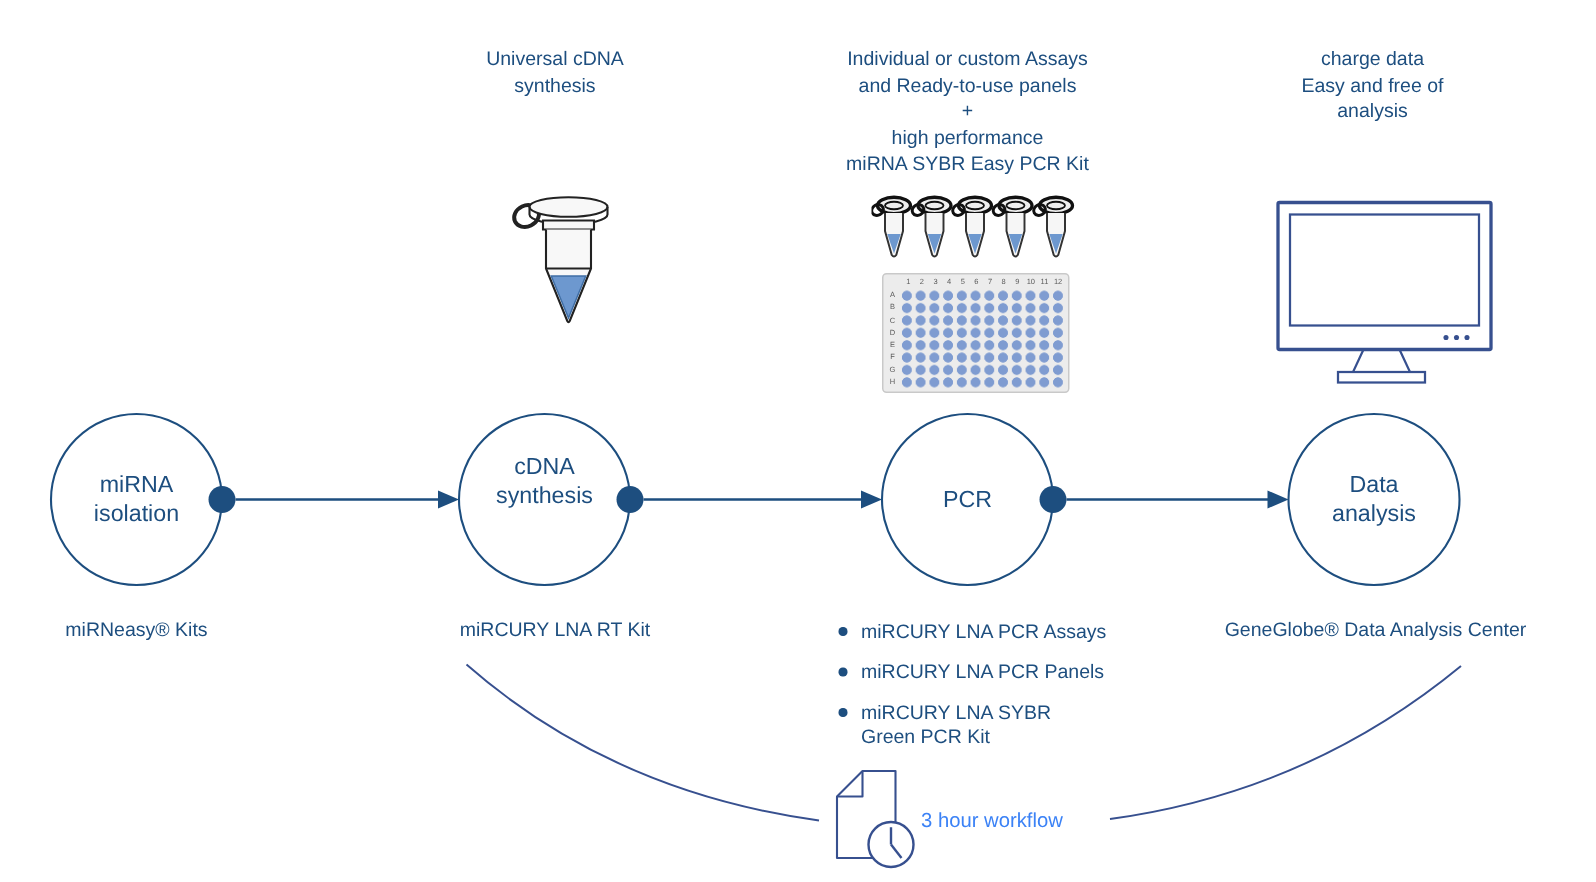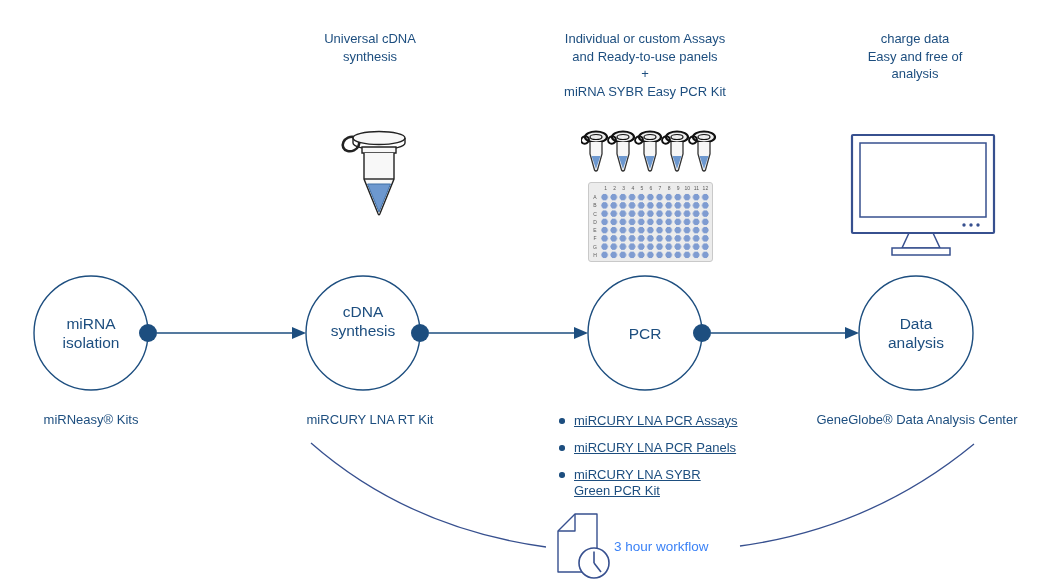--- a/index.html
+++ b/index.html
@@ -8,21 +8,21 @@
     font-family:"Liberation Sans", sans-serif;color:#1d4e7f;
   }
   .abs{position:absolute;}
   .hdr{font-size:13px;line-height:17.5px;text-align:center;color:#1d4e7f;}
   .hdr span{display:block;}
   .circle-label{display:flex;flex-direction:column;align-items:center;justify-content:center;
     width:114px;height:114px;font-size:15.5px;line-height:19px;text-align:center;z-index:3;}
   .circle-label span{display:block;}
   .kit{font-size:13px;line-height:16px;text-align:center;color:#1d4e7f;}
   ul.bullets{list-style:none;margin:0;padding:0;font-size:13px;line-height:16px;text-align:left;}
-  ul.bullets li{position:relative;padding-left:18px;margin-bottom:11px;white-space:pre-line;text-decoration:underline;}
+  ul.bullets li{position:relative;padding-left:18px;margin-bottom:11px;white-space:pre-line;}
   ul.bullets li::before{content:"";position:absolute;left:3px;top:5px;width:5.5px;height:5.5px;
     border-radius:50%;background:#1d4e7f;}
   .note{font-size:13.5px;color:#3b82f6;}
   
   .plate{width:125px;height:80px;background:#ececec;border:1px solid #c9c9c9;border-radius:3px;box-sizing:border-box;}
   .plate-cols{position:absolute;left:12px;right:2px;top:1px;height:8px;display:flex;}
   .plate-cols span{flex:1;font-size:5px;line-height:8px;text-align:center;color:#5a5a5a;}
   .plate-rows{position:absolute;left:2px;top:10px;width:8px;height:66px;display:flex;flex-direction:column;}
   .plate-rows span{flex:1;font-size:5px;text-align:center;color:#5a5a5a;display:flex;align-items:center;justify-content:center;}
   .plate-wells{position:absolute;left:11px;top:10px;width:110px;height:66px;
@@ -75,20 +75,21 @@
   </svg>
 
   <div class="abs hdr" style="left:270px;top:30px;width:200px;">
     <span>Universal cDNA</span>
     <span>synthesis</span>
   </div>
   <div class="abs hdr" style="left:510px;top:30px;width:270px;">
     <span>Individual or custom Assays</span>
     <span>and Ready-to-use panels</span>
     <span>+</span>
+    <span>high performance</span>
     <span>miRNA SYBR Easy PCR Kit</span>
   </div>
   <div class="abs hdr" style="left:820px;top:30px;width:190px;">
     <span>charge data</span>
     <span>Easy and free of</span>
     <span>analysis</span>
   </div>
 
   <svg class="abs" style="left:337px;top:127px;" width="72" height="94" viewBox="0 0 72 94">
     <g stroke="#222" stroke-width="1.4" fill="#f8f8f8">

